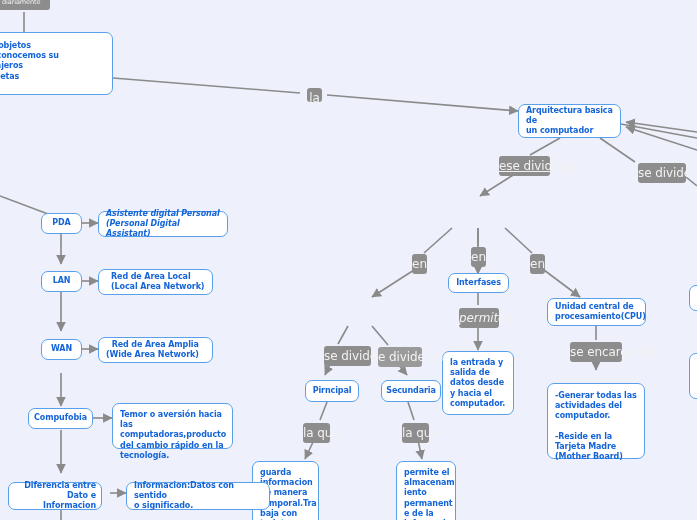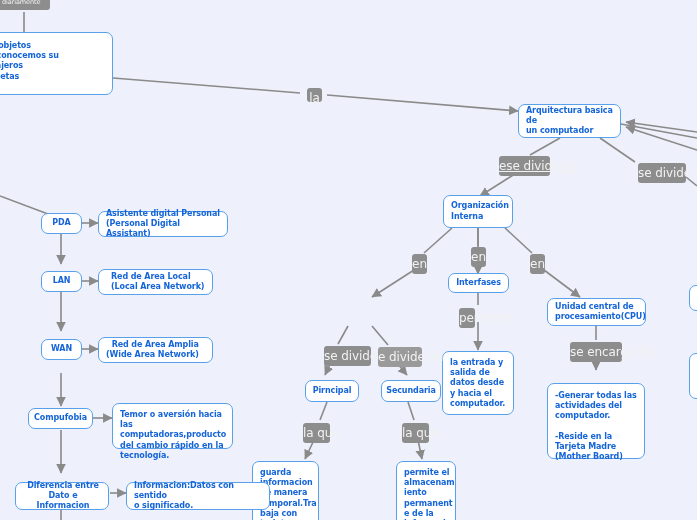--- a/index.html
+++ b/index.html
@@ -130,22 +130,20 @@
   <div class="label tall" style="left:-2px; top:-5px; width:52px; font-size:6.5px;">diariamente</div>
 
   <div class="node topal" style="left:-58px; top:32px; width:171px; height:63px; padding-top:8px;">antidad de objetos
 s cules desconocemos su
 les como:Cajeros
 onsultas,tajetas</div>
 
   <div class="node center" style="left:518px; top:104px; width:103px; height:34px; text-align:left; justify-content:flex-start; padding-left:7px;">Arquitectura basica de
 un computador</div>
 
-  <div class="node center" style="left:443px; top:195px; width:70px; height:33px; text-align:left; justify-content:flex-start; padding-left:7px;">Organización
-Interna</div>
 
 
   <div class="node center" style="left:448px; top:273px; width:61px; height:20px;">Interfases</div>
 
   <div class="node center" style="left:547px; top:298px; width:99px; height:28px; text-align:left; justify-content:flex-start; padding-left:7px;">Unidad central de
 procesamiento(CPU)</div>
 
   <div class="node topal" style="left:442px; top:351px; width:72px; height:64px; padding-top:6px; padding-left:7px;">la entrada y
 salida de
 datos desde
@@ -173,62 +171,62 @@
 
   <div class="node topal" style="left:396px; top:461px; width:60px; height:66px; padding-top:6px; padding-left:7px;">permite el
 almacenam
 iento
 permanent
 e de la
 informacion</div>
 
   <div class="node center" style="left:41px; top:213px; width:41px; height:21px;">PDA</div>
 
-  <div class="node center" style="left:98px; top:211px; width:130px; height:26px; text-align:left; justify-content:flex-start; padding-left:7px;">Asistente digital Personal
+  <div class="node center" style="left:98px; top:211px; width:130px; height:26px; text-align:left; justify-content:flex-start; padding-left:7px;font-style:italic;">Asistente digital Personal
 (Personal Digital Assistant)</div>
 
   <div class="node center" style="left:41px; top:271px; width:41px; height:21px;">LAN</div>
 
   <div class="node center" style="left:98px; top:269px; width:115px; height:26px; text-align:left; justify-content:flex-start; padding-left:12px;border-radius:7px;">Red de Area Local
 (Local Area Network)</div>
 
   <div class="node center" style="left:41px; top:339px; width:41px; height:21px;">WAN</div>
 
   <div class="node center" style="left:98px; top:337px; width:115px; height:26px; text-align:right; justify-content:flex-start; padding-left:7px;">Red de Area Amplia
 (Wide Area Network)</div>
 
   <div class="node center" style="left:28px; top:408px; width:65px; height:21px;">Compufobia</div>
 
   <div class="node topal" style="left:112px; top:403px; width:121px; height:46px; padding-top:6px; padding-left:7px;">Temor o aversión hacia las
 computadoras,producto
 del cambio rápido en la
 tecnología.</div>
 
-  <div class="node center" style="left:15px; top:482px; width:94px; height:28px; text-align:center; justify-content:flex-start; padding-left:7px;">Diferencia entre
+  <div class="node center" style="left:8px; top:482px; width:94px; height:28px; text-align:right; justify-content:flex-start; padding-left:7px;">Diferencia entre
 Dato e Informacion</div>
 
   <div class="node center" style="left:126px; top:482px; width:144px; height:28px; text-align:left; justify-content:flex-start; padding-left:7px; z-index:5;">Informacion:Datos con sentido
 o significado.</div>
 
   <div class="node" style="left:689px; top:285px; width:40px; height:26px;"></div>
   <div class="node" style="left:689px; top:353px; width:40px; height:46px;"></div>
 
   <div class="label" style="left:307px; top:88px; width:15px; height:14px; text-align:center; padding:4px 0;">la</div>
 
   <div class="label" style="left:499px; top:156px; width:51px; text-align:center; padding:4px 0;text-decoration:underline;">ese divide en</div>
 
   <div class="label" style="left:638px; top:163px; width:48px; text-align:center; padding:4px 0;">se divide en</div>
 
   <div class="label" style="left:412px; top:254px; width:15px; text-align:center; padding:4px 0;">en</div>
 
   <div class="label" style="left:471px; top:247px; width:15px; text-align:center; padding:4px 0;">en</div>
 
   <div class="label" style="left:530px; top:254px; width:15px; text-align:center; padding:4px 0;">en</div>
 
-  <div class="label" style="left:459px; top:308px; width:16px; text-align:left; padding:4px 0;">permiten</div>
+  <div class="label" style="left:459px; top:308px; width:40px; text-align:left; padding:4px 0;font-style:italic;">permiten</div>
 
   <div class="label" style="left:570px; top:342px; width:52px; text-align:center; padding:4px 0;">se encarga de</div>
 
   <div class="label" style="left:324px; top:346px; width:47px; text-align:center; padding:4px 0;">se divide en</div>
 
   <div class="label" style="left:366px; top:347px; width:44px; text-align:center; padding:4px 0; background:#9a9a9a;margin-left:12px;">e divide en</div>
 
   <div class="label" style="left:303px; top:423px; width:27px; text-align:center; padding:4px 0;">la que</div>
 
   <div class="label" style="left:402px; top:423px; width:27px; text-align:center; padding:4px 0;">la que</div>

